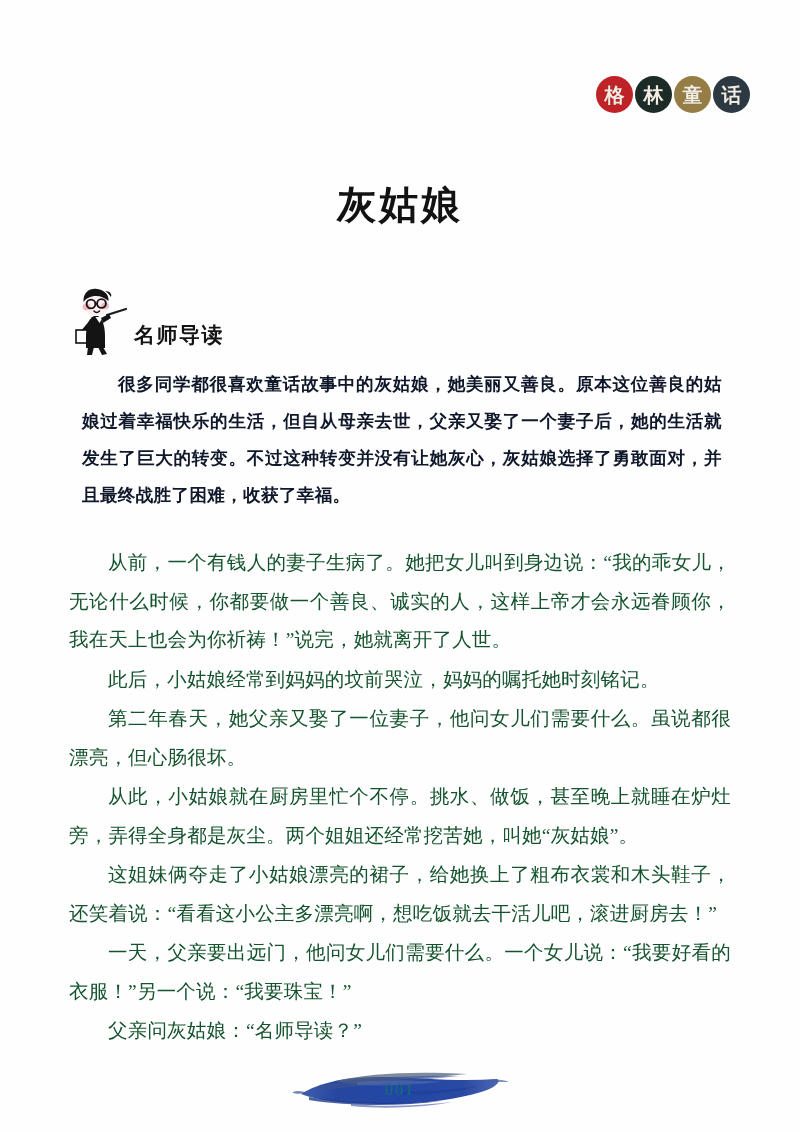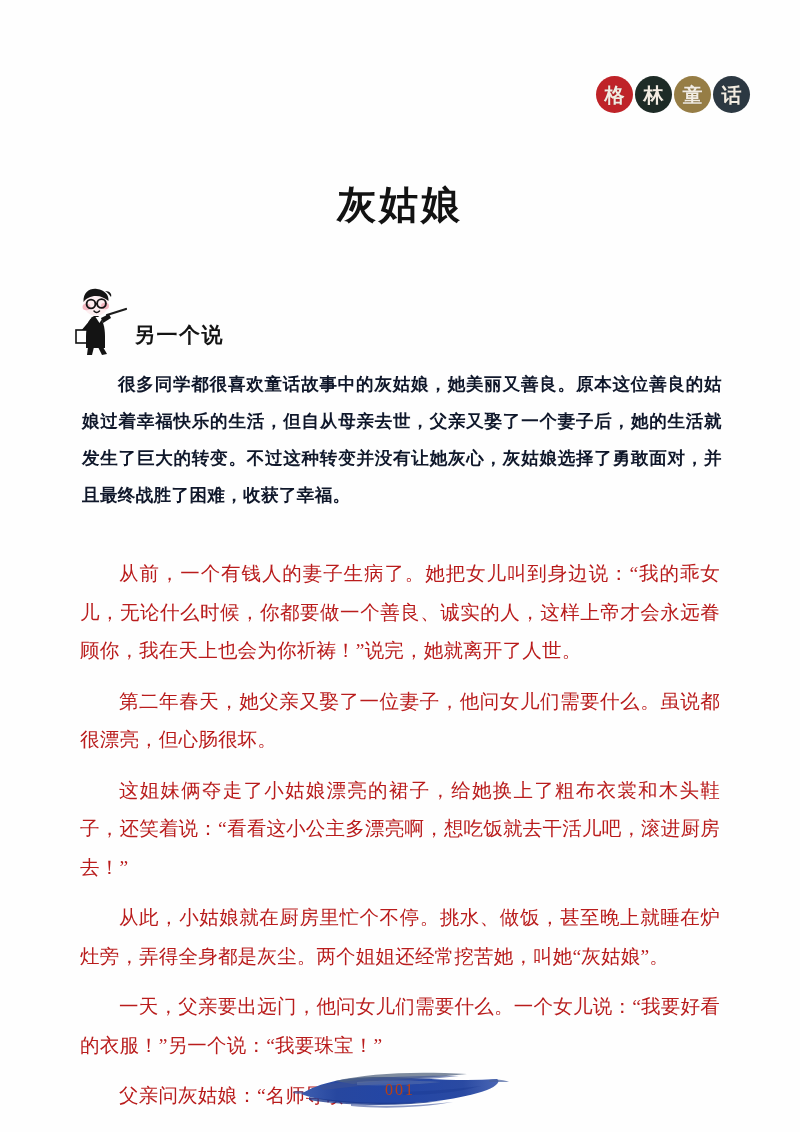--- a/index.html
+++ b/index.html
@@ -101,22 +101,22 @@
   }
 
   
   .body-text {
     position: absolute;
     top: 543px;
     left: 68px;
     width: 664px;
   }
   .body-text p {
-    margin: 12px;
-    color: #b91c1c;
+    margin: 1px;
+    color: #14532d;
     font-family: "Liberation Serif", "DejaVu Serif", serif;
     font-size: 19.5px;
     line-height: 38.5px;
     text-indent: 39px;
     text-align: justify;
     letter-spacing: 0.2px;
   }
 
   
   .footer {
@@ -137,21 +137,21 @@
     align-items: center;
     justify-content: center;
   }
   .brush svg {
     position: absolute;
     inset: 0;
   }
   .page-number {
     position: relative;
     z-index: 2;
-    color: #c2410c;
+    color: #0f766e;
     font-family: "Liberation Serif", "DejaVu Serif", serif;
     font-size: 16px;
     letter-spacing: 2px;
     opacity: .95;
   }
 </style>
 </head>
 <body>
 
 <div class="page">
@@ -191,30 +191,31 @@
         <ellipse cx="12.5" cy="22" rx="4" ry="3.2" fill="#f4b8c2"></ellipse>
         <ellipse cx="31" cy="21" rx="4" ry="3.2" fill="#f4b8c2"></ellipse>
 
         <circle cx="17" cy="19" r="4.4" fill="none" stroke="#141414" stroke-width="1.9"></circle>
         <circle cx="27.5" cy="18.5" r="4.4" fill="none" stroke="#141414" stroke-width="1.9"></circle>
         <line x1="21.4" y1="19" x2="23.1" y2="18.8" stroke="#141414" stroke-width="1.6"></line>
 
         <path d="M20 26 Q22.5 29 25.5 26" fill="none" stroke="#141414" stroke-width="1.5" stroke-linecap="round"></path>
       </svg>
     </div>
-    <div class="guide-title">另一个说</div>
+    <div class="guide-title">名师导读</div>
   </div>
 
   <div class="guide-body">很多同学都很喜欢童话故事中的灰姑娘，她美丽又善良。原本这位善良的姑娘过着幸福快乐的生活，但自从母亲去世，父亲又娶了一个妻子后，她的生活就发生了巨大的转变。不过这种转变并没有让她灰心，灰姑娘选择了勇敢面对，并且最终战胜了困难，收获了幸福。</div>
 
   <div class="body-text">
     <p>从前，一个有钱人的妻子生病了。她把女儿叫到身边说：“我的乖女儿，无论什么时候，你都要做一个善良、诚实的人，这样上帝才会永远眷顾你，我在天上也会为你祈祷！”说完，她就离开了人世。</p>
+    <p>此后，小姑娘经常到妈妈的坟前哭泣，妈妈的嘱托她时刻铭记。</p>
     <p>第二年春天，她父亲又娶了一位妻子，他问女儿们需要什么。虽说都很漂亮，但心肠很坏。</p>
+    <p>从此，小姑娘就在厨房里忙个不停。挑水、做饭，甚至晚上就睡在炉灶旁，弄得全身都是灰尘。两个姐姐还经常挖苦她，叫她“灰姑娘”。</p>
     <p>这姐妹俩夺走了小姑娘漂亮的裙子，给她换上了粗布衣裳和木头鞋子，还笑着说：“看看这小公主多漂亮啊，想吃饭就去干活儿吧，滚进厨房去！”</p>
-    <p>从此，小姑娘就在厨房里忙个不停。挑水、做饭，甚至晚上就睡在炉灶旁，弄得全身都是灰尘。两个姐姐还经常挖苦她，叫她“灰姑娘”。</p>
     <p>一天，父亲要出远门，他问女儿们需要什么。一个女儿说：“我要好看的衣服！”另一个说：“我要珠宝！”</p>
     <p>父亲问灰姑娘：“名师导读？”</p>
   </div>
 
   <div class="footer">
     <div class="brush">
       <svg viewBox="0 0 218 44" width="218" height="44" preserveAspectRatio="none" aria-hidden="true">
         <defs>
           <linearGradient id="bg1" x1="0" y1="0" x2="1" y2="0">
             <stop offset="0" stop-color="#3f5fb0"></stop>

